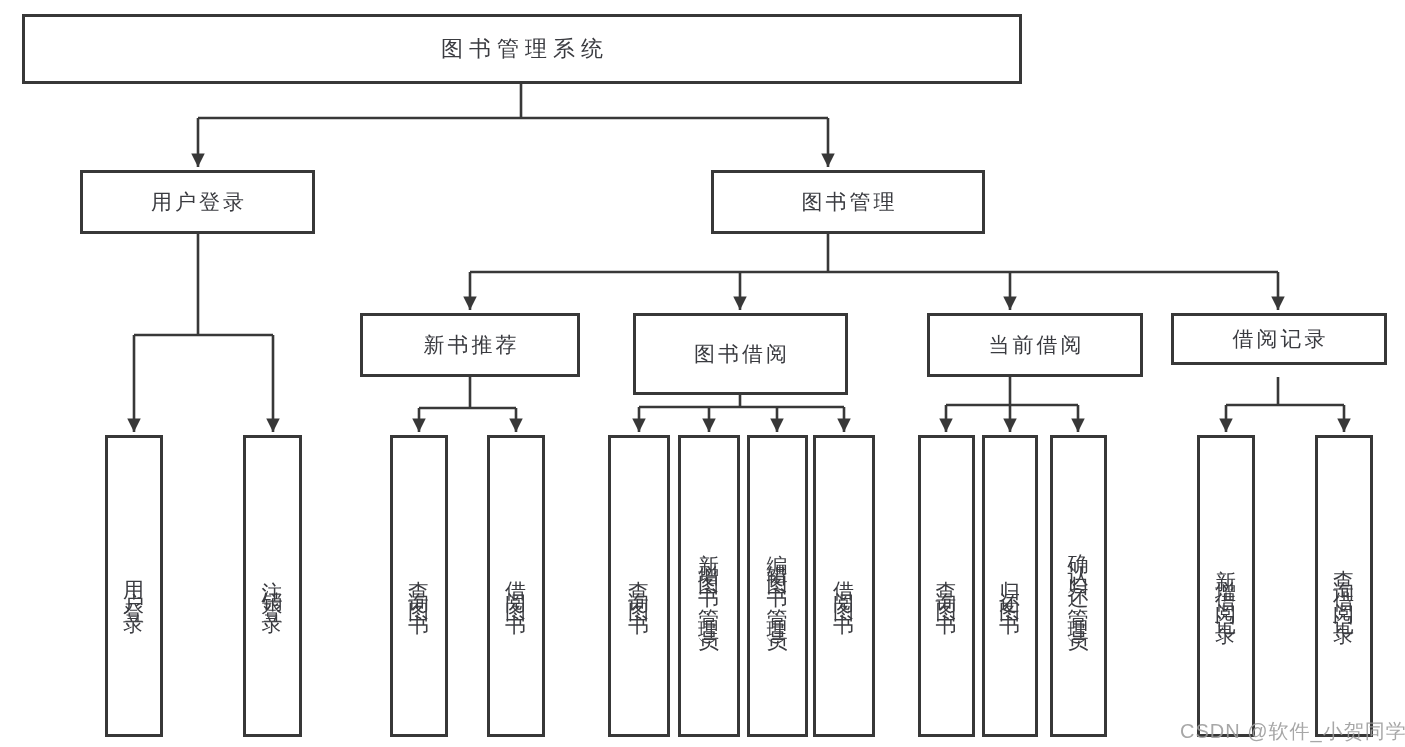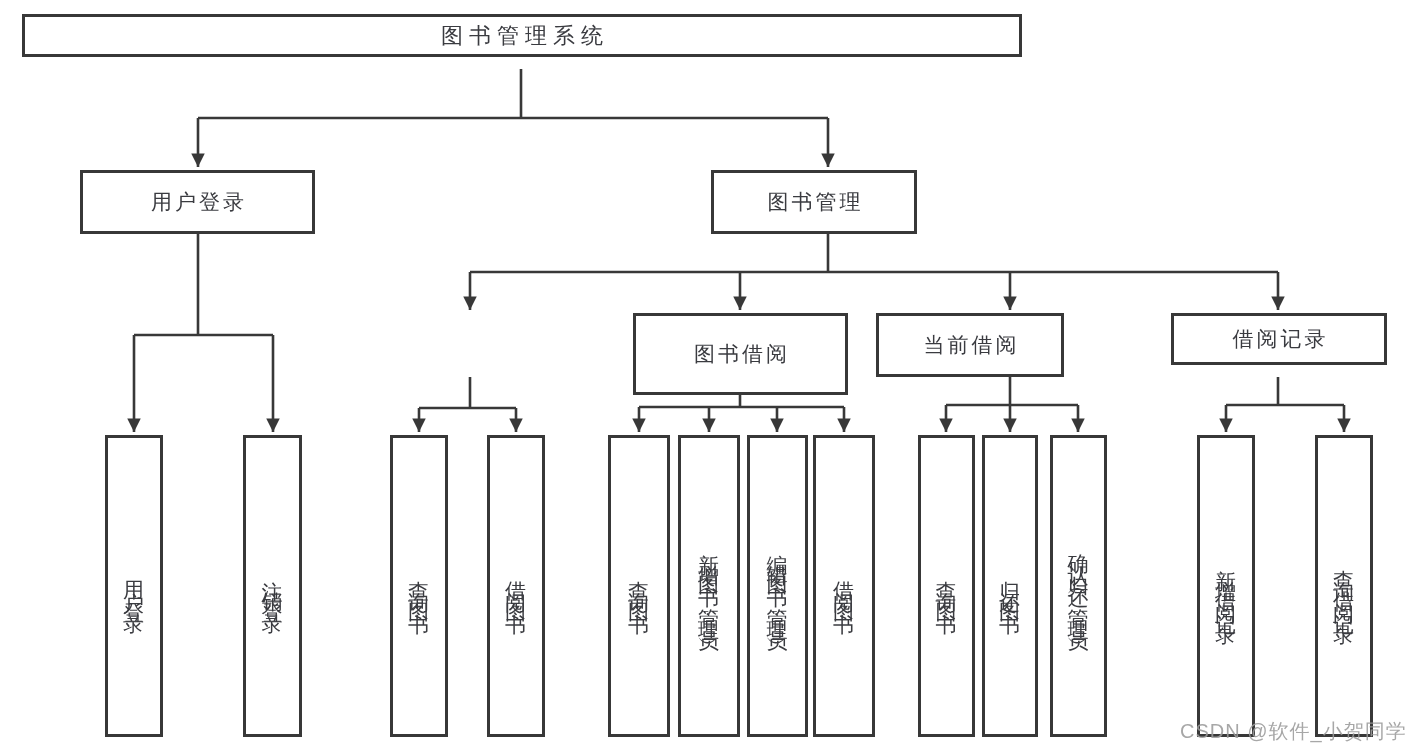--- a/index.html
+++ b/index.html
@@ -90,35 +90,38 @@
     </g>
 
     <g>
       <path d="M1278 377 V 405"></path>
       <path d="M1226 405 H 1344"></path>
       <path d="M1226 405 V 432" marker-end="url(#arr)"></path>
       <path d="M1344 405 V 432" marker-end="url(#arr)"></path>
     </g>
   </svg>
 
-  <div class="node h root-box" style="left:22px;top:14px;width:1000px;height:43px">
+  <div class="node h root-box" style="left:22px;top:14px;width:1000px;height:70px">
     <span class="lbl">图书管理系统</span>
   </div>
 
   <div class="node h" style="left:80px;top:170px;width:235px;height:64px">
     <span class="lbl">用户登录</span>
   </div>
-  <div class="node h" style="left:711px;top:170px;width:206px;height:64px">
+  <div class="node h" style="left:711px;top:170px;width:274px;height:64px">
     <span class="lbl">图书管理</span>
   </div>
 
+  <div class="node h" style="left:360px;top:313px;width:220px;height:64px">
+    <span class="lbl">新书推荐</span>
+  </div>
   <div class="node h" style="left:633px;top:313px;width:215px;height:82px">
     <span class="lbl">图书借阅</span>
   </div>
-  <div class="node h" style="left:876px;top:313px;width:188px;height:64px">
+  <div class="node h" style="left:927px;top:313px;width:216px;height:64px">
     <span class="lbl">当前借阅</span>
   </div>
   <div class="node h" style="left:1171px;top:313px;width:216px;height:52px">
     <span class="lbl">借阅记录</span>
   </div>
 
   <div class="node v" style="left:105px;top:435px;width:58px;height:302px">
     <span class="lbl">用户登录</span>
   </div>
   <div class="node v" style="left:243px;top:435px;width:59px;height:302px">

